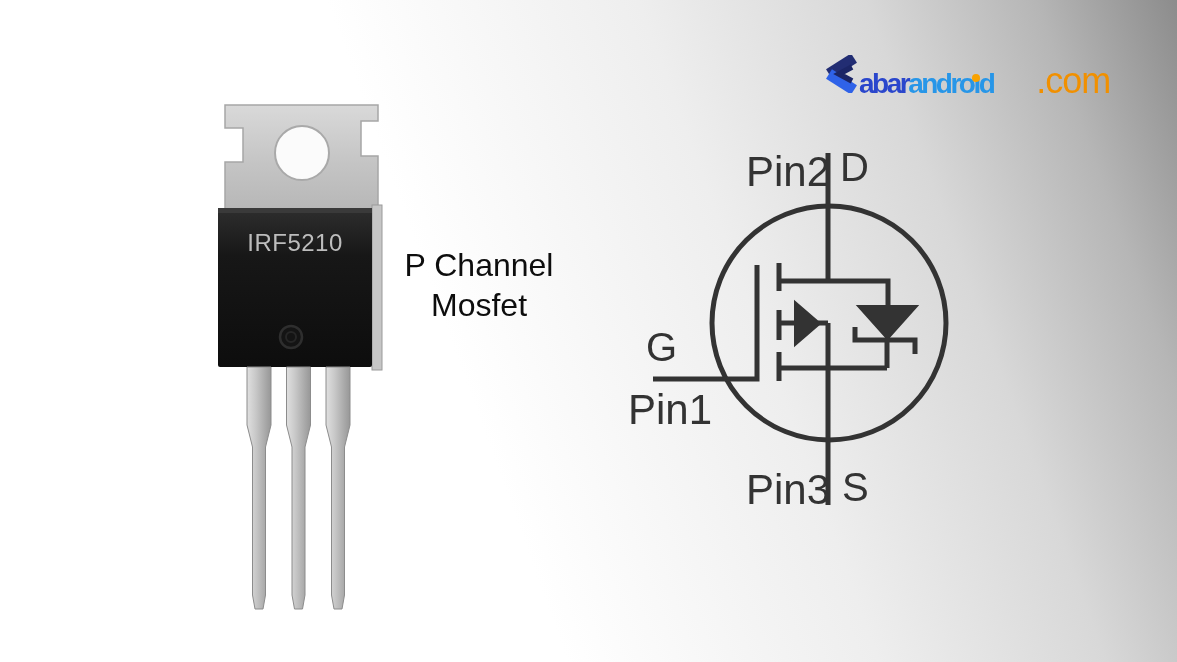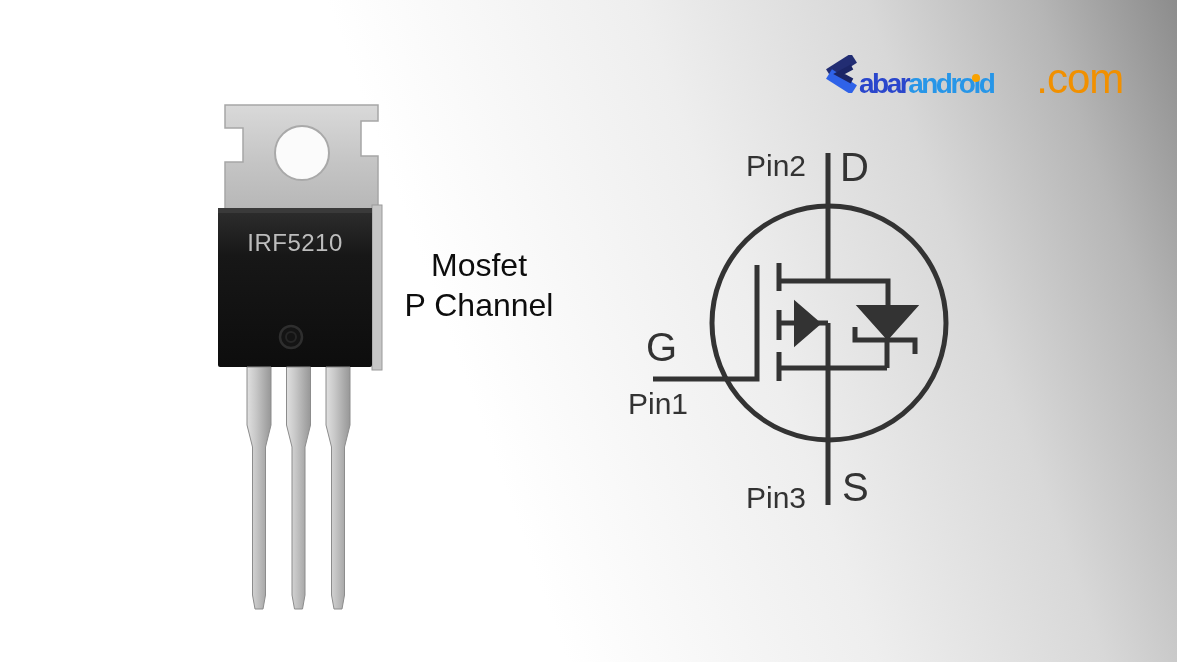--- a/index.html
+++ b/index.html
@@ -14,35 +14,35 @@
   }
   
   .logo{
     position:absolute; top:55px; left:822px;
     display:flex; align-items:baseline;
   }
   .logo svg{ margin-right:1px; }
   .logo .w{ font-weight:bold; font-size:28px; line-height:1; letter-spacing:-2.5px; }
   .logo .kabar{ color:#2a46cc; }
   .logo .android{ color:#2796e8;text-align:right; }
-  .logo .tld{ font-weight:400; font-size:42px; line-height:1; letter-spacing:-1px; color:#f19000;padding-left:43px; }
+  .logo .tld{ font-weight:400; font-size:36px; line-height:1; letter-spacing:-1px; color:#f19000;padding-left:43px; }
   .logo .idot{ position:relative; display:inline-block; }
   .logo .idot::after{
     content:""; position:absolute; left:50%; transform:translateX(-50%);
     top:4px; width:8px; height:8px; border-radius:50%; background:#f8a200;
   }
   
   .caption{
     position:absolute; left:396px; top:245px; width:166px;
     text-align:center; color:#0d0d0d;
     font-size:32px; line-height:40px;
   }
   
   .schlbl{ position:absolute; color:#333333; line-height:1; white-space:nowrap; }
-  .lbl-pin{ font-size:30px; }
+  .lbl-pin{ font-size:42px; }
   .lbl-term{ font-size:40px; }
   
   .abs{ position:absolute; }
 </style>
 </head>
 <body>
 
 <div class="stage">
 
   <div class="logo">
@@ -91,22 +91,22 @@
 
     <circle cx="106" cy="242" r="11" fill="#141414" stroke="#2e2e2e" stroke-width="2.5"></circle>
     <circle cx="106" cy="242" r="5" fill="none" stroke="#262626" stroke-width="2"></circle>
 
     <polygon points="62,272 86,272 86,330 80.5,352 80.5,500 78,514 70,514 67.5,500 67.5,352 62,330" fill="url(#legGrad)" stroke="#8c8c8c" stroke-width="1"></polygon>
     <polygon points="101.5,272 125.5,272 125.5,330 120,352 120,500 117.5,514 109.5,514 107,500 107,352 101.5,330" fill="url(#legGrad)" stroke="#8c8c8c" stroke-width="1"></polygon>
     <polygon points="141,272 165,272 165,330 159.5,352 159.5,500 157,514 149,514 146.5,500 146.5,352 141,330" fill="url(#legGrad)" stroke="#8c8c8c" stroke-width="1"></polygon>
   </svg>
 
   <div class="caption">
+    <div>P Channel</div>
     <div>Mosfet</div>
-    <div>P Channel</div>
   </div>
 
   <svg class="abs" style="left:600px; top:130px;" width="400" height="390" viewBox="600 130 400 390" fill="none" stroke="#333333" stroke-width="5">
 
     <circle cx="829" cy="323" r="117"></circle>
 
     <path d="M828,153 V281"></path>
 
     <path d="M779,281 H888 V306"></path>
 
@@ -126,16 +126,16 @@
     <polygon points="795,302 795,345 820,323.5" fill="#333333" stroke-width="2"></polygon>
     <path d="M818,323 H828"></path>
 
     <path d="M828,323 V505"></path>
   </svg>
 
   <div class="schlbl lbl-pin" style="left:746px; top:151px;">Pin2</div>
   <div class="schlbl lbl-term" style="left:840px; top:147px;">D</div>
   <div class="schlbl lbl-term" style="left:646px; top:327px;">G</div>
   <div class="schlbl lbl-pin" style="left:628px; top:389px;">Pin1</div>
-  <div class="schlbl lbl-pin" style="left:746px; top:483px;">Pin3</div>
+  <div class="schlbl lbl-pin" style="left:746px; top:469px;">Pin3</div>
   <div class="schlbl lbl-term" style="left:842px; top:467px;">S</div>
 
 </div>
 
 </body></html>

